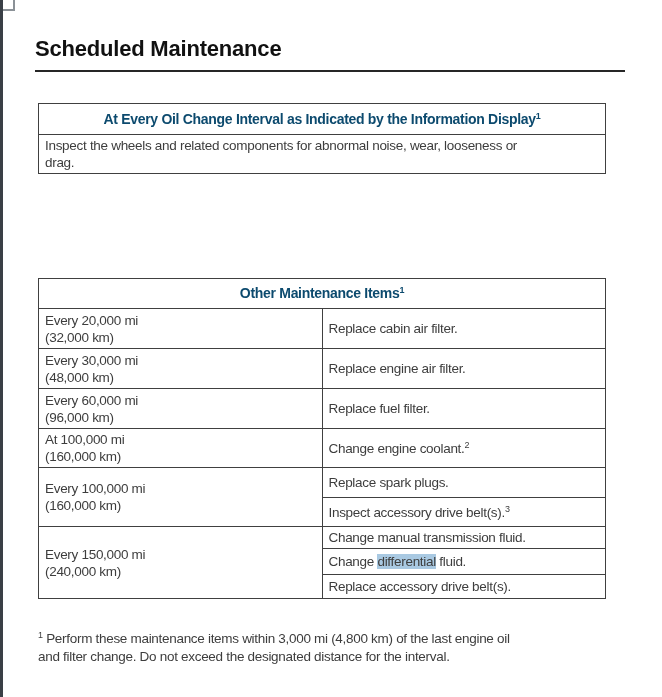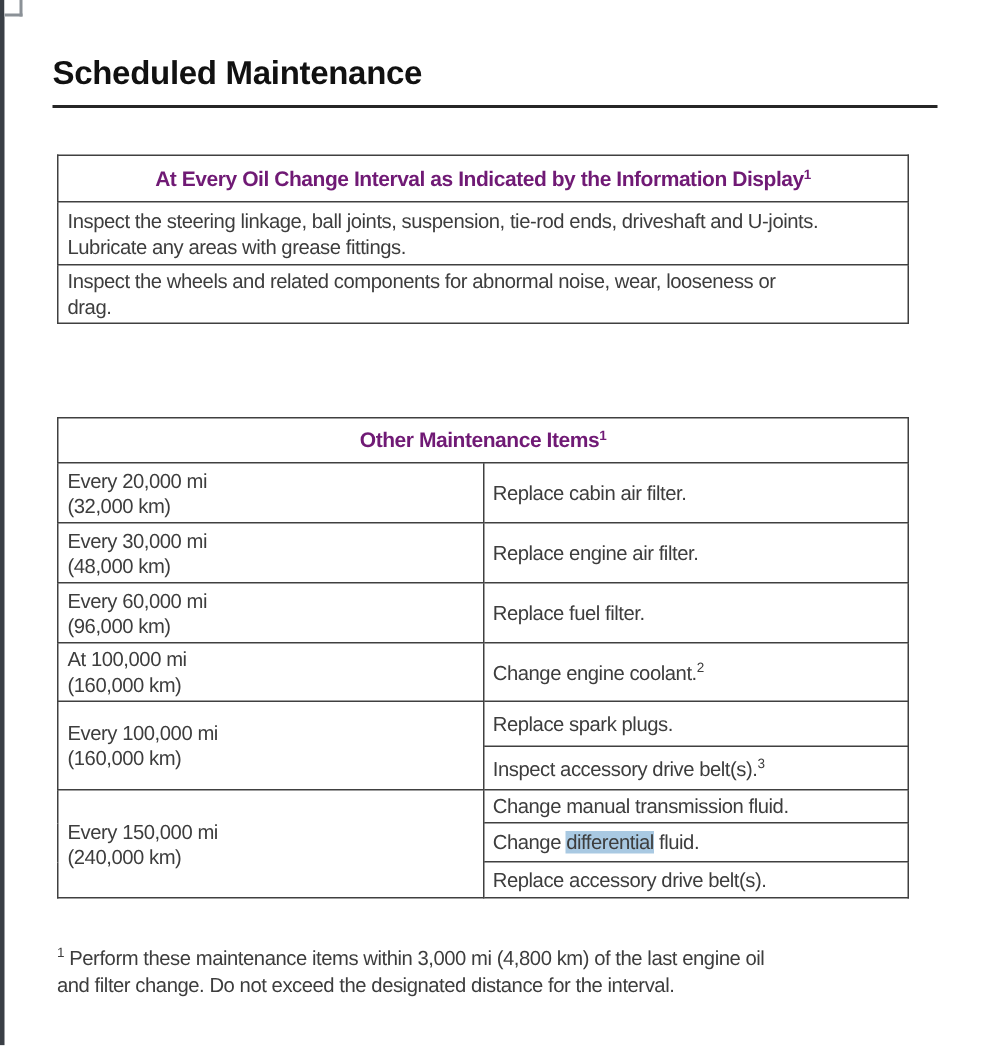--- a/index.html
+++ b/index.html
@@ -54,21 +54,21 @@
     font-size: 13.5px;
     letter-spacing: -0.3px;
     line-height: 17px;
     padding: 2px 6px;
     color: #3d3d3d;
     overflow: hidden;
   }
   .thead td {
     text-align: center;
     font-weight: bold;
-    color: #701a75;
+    color: #0c4a6e;
     font-size: 14px;
   }
   .ml { white-space: pre-line; }
   .table1 { position: absolute; left: 38px; top: 103px; }
   .table1 .thead td { height: 31px; }
   .table1 .r1 td { height: 42px; }
   .table1 .r2 td { height: 38px; }
   .footnotes1 { position: absolute; left: 38px; top: 214px; width: 576px; }
   .footnote {
     font-size: 13.5px;
@@ -104,24 +104,20 @@
   <div class="edge-bar"></div>
   <div class="prev-page-corner"></div>
 
   <div class="title">Scheduled Maintenance</div>
   <div class="title-divider"></div>
 
   <table class="table1">
     <tbody>
         <tr class="thead">
       <td><span>At Every Oil Change Interval as Indicated by the Information Display</span><sup class="sup">1</sup></td>
-    </tr>
-    <tr class="r1">
-      <td class="ml">Inspect the steering linkage, ball joints, suspension, tie-rod ends, driveshaft and U-joints.
-Lubricate any areas with grease fittings.</td>
     </tr>
     <tr class="r2">
       <td class="ml">Inspect the wheels and related components for abnormal noise, wear, looseness or
 drag.</td>
     </tr>
   </tbody>
     </table>
 
 
   <table class="table2">

